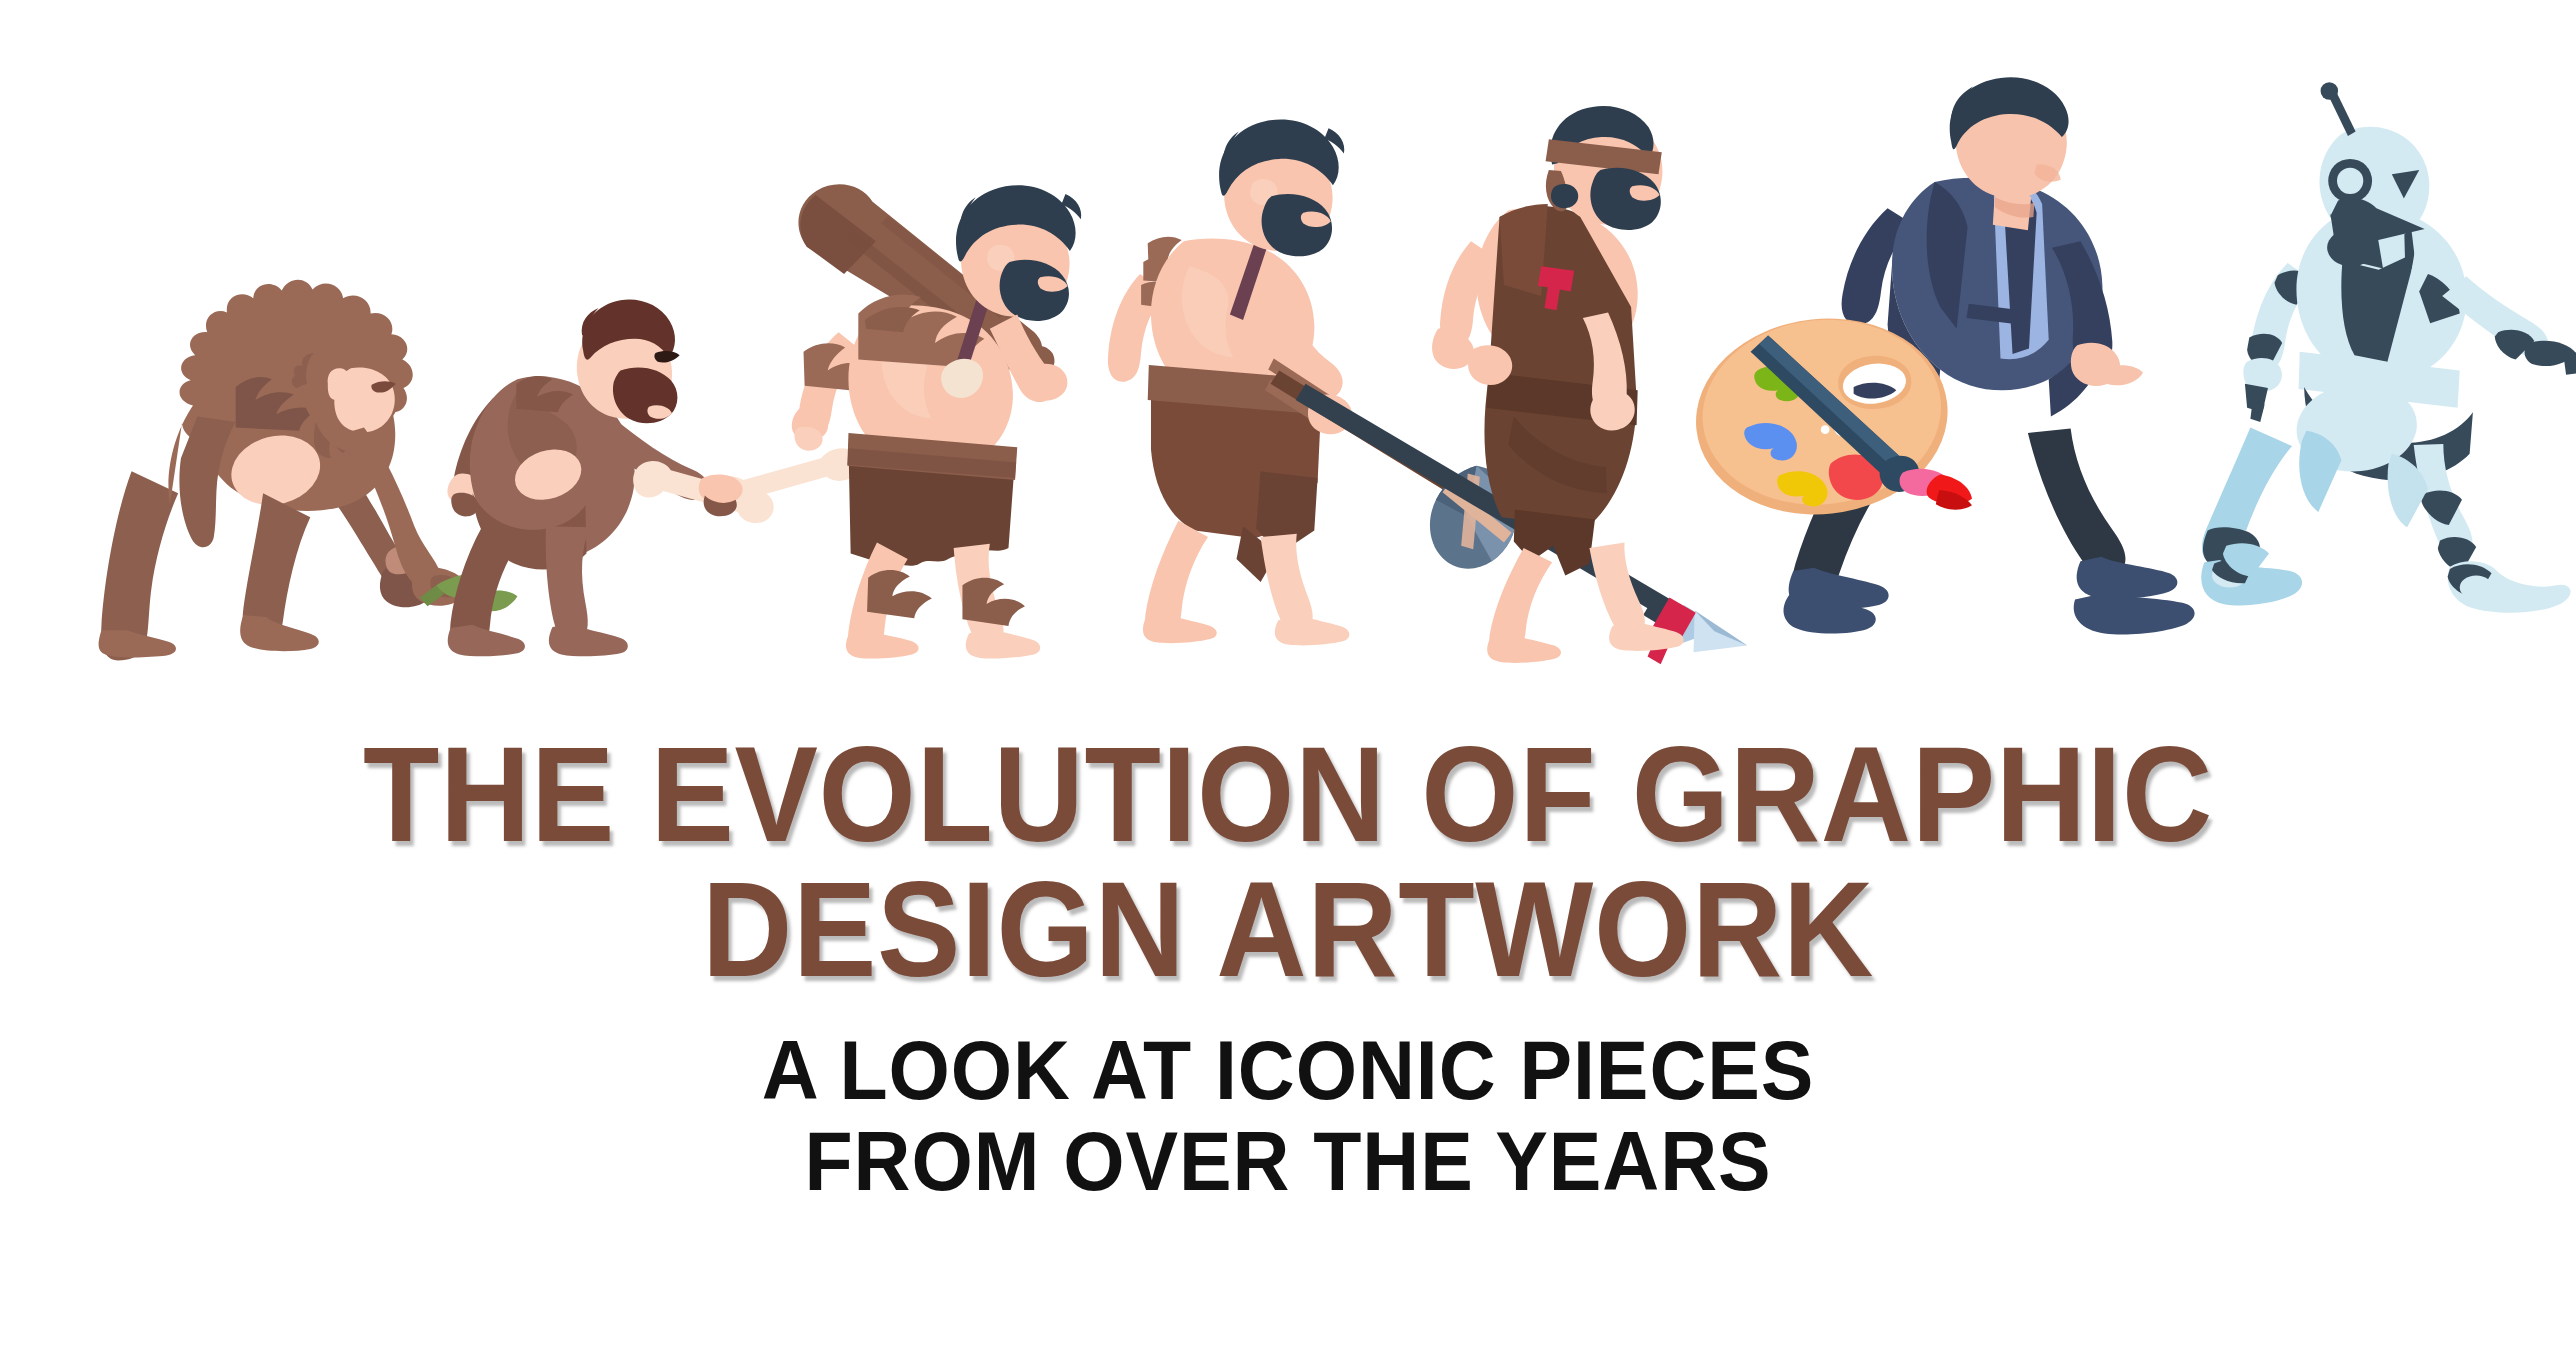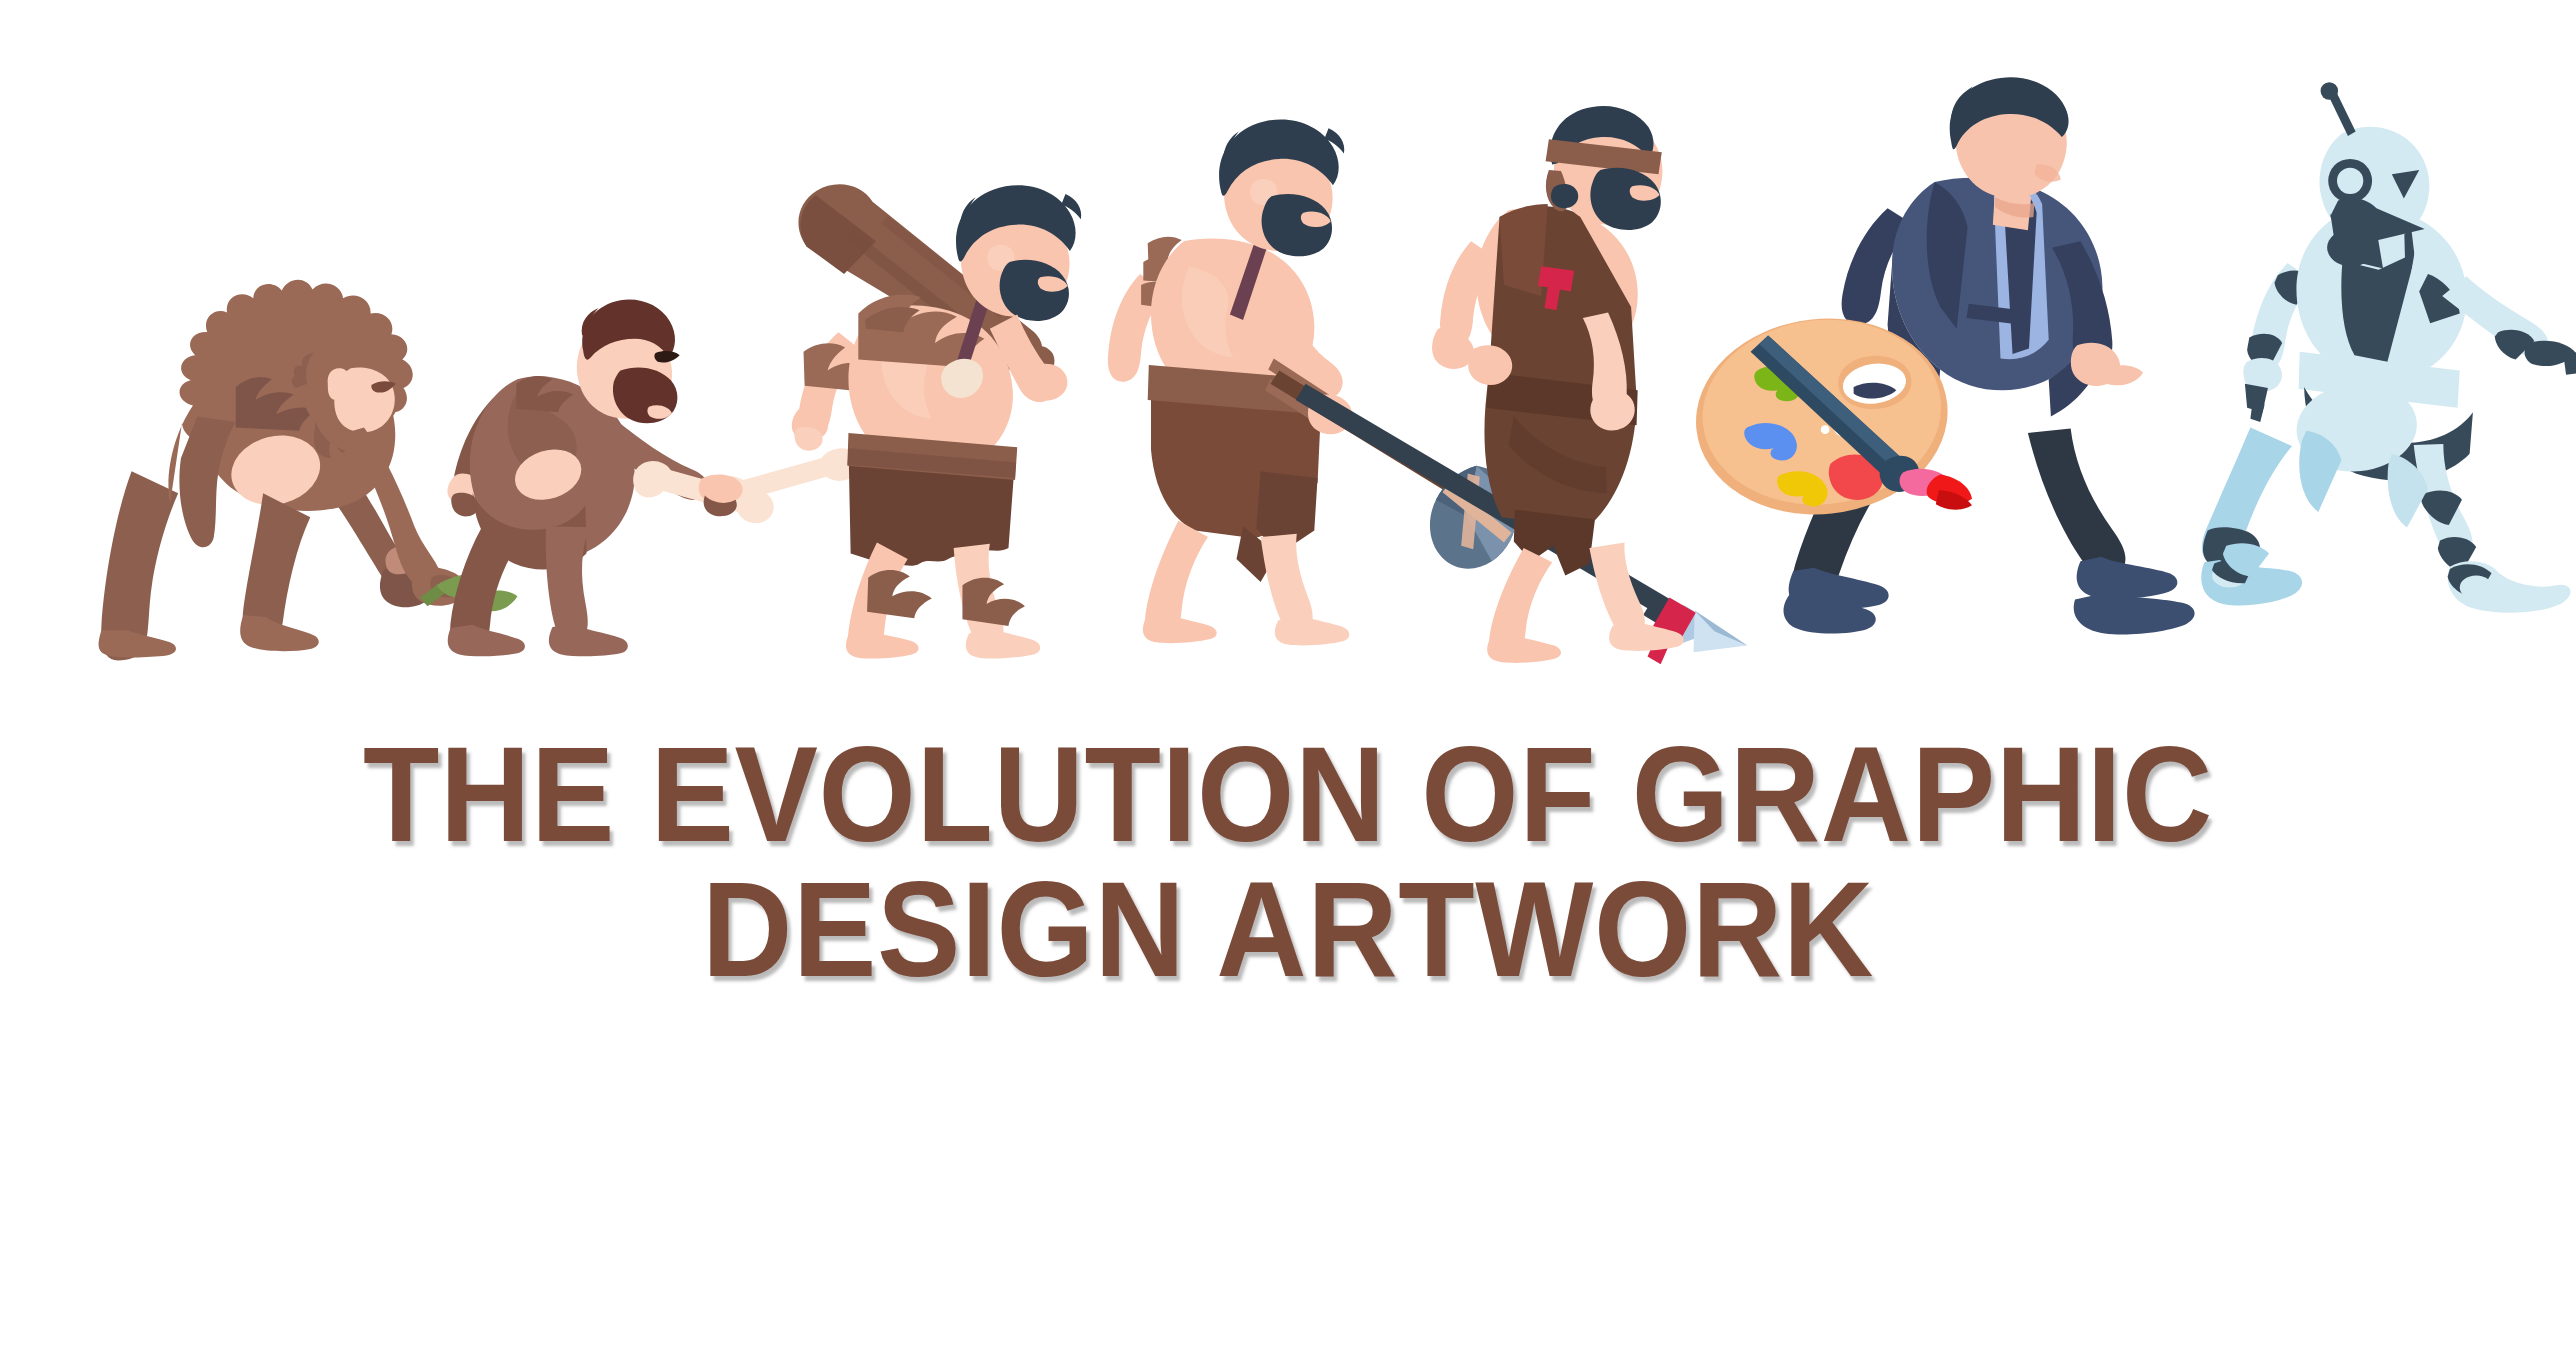--- a/index.html
+++ b/index.html
@@ -416,16 +416,20 @@
       <circle cx="4250" cy="166" r="16" fill="#374A5A"></circle>
     </g>
   </svg>
   </div>
 
   <div id="text-block">
     <div id="title">
       <span class="title-line" id="title-line-1">THE EVOLUTION OF GRAPHIC</span>
       <span class="title-line" id="title-line-2">DESIGN ARTWORK</span>
     </div>
+    <div id="subtitle">
+      <span class="subtitle-line" id="subtitle-line-1">A LOOK AT ICONIC PIECES</span>
+      <span class="subtitle-line" id="subtitle-line-2">FROM OVER THE YEARS</span>
+    </div>
   </div>
 
 </div>
 
 
 </body></html>

